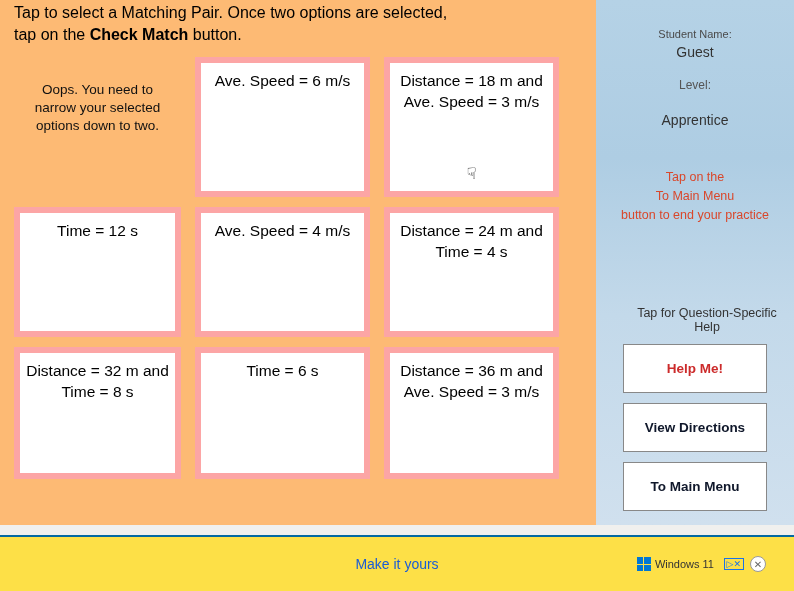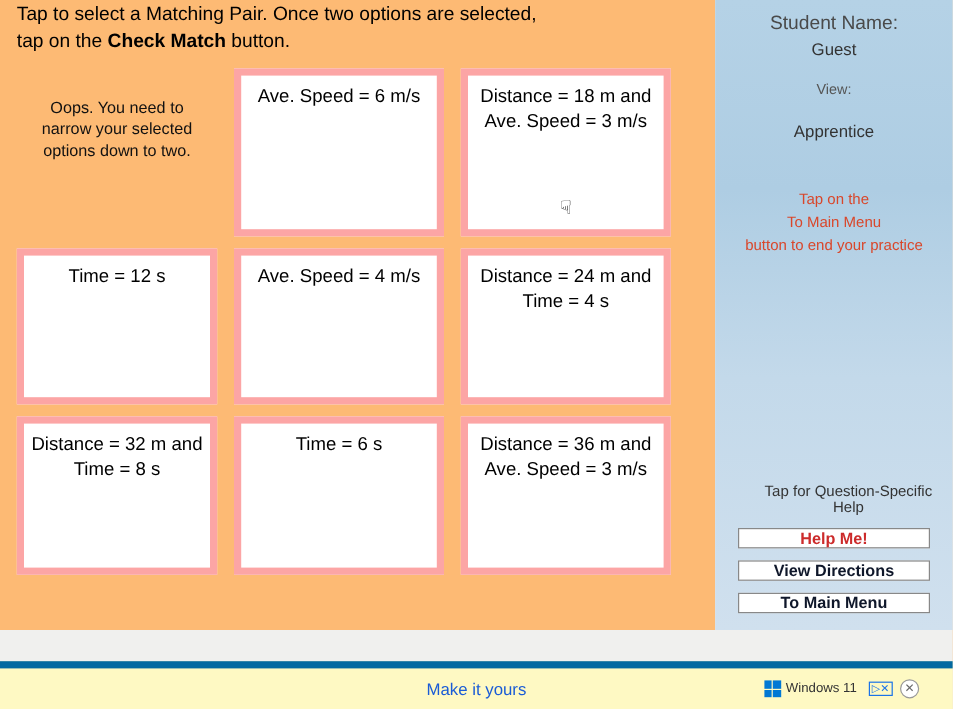--- a/index.html
+++ b/index.html
@@ -66,23 +66,23 @@
       background: linear-gradient(180deg, #b5d2e6 0%, #aecde3 30%, #c3d9ea 60%, #d0e0ee 100%);
       padding: 8px 10px 14px 10px;
       display: flex;
       flex-direction: column;
       align-items: center;
       font-size: 13px;
       color: #333;
       position: relative;
     }
     .sidebar .label-small {
-      font-size: 16px;
+      font-size: 11px;
       color: #4a4a4a;
-      margin-top: 3px;
+      margin-top: 20px;
     }
     .sidebar .guest {
       font-size: 14px;
       color: #333;
       margin-top: 4px;
       font-weight: 500;
       text-align: center;
     }
     .sidebar .level-label {
       font-size: 12px;
@@ -104,44 +104,44 @@
     .sidebar .hint .line2 { font-size: 12.5px; }
     .sidebar .qhelp {
       font-size: 12.5px;
       color: #333;
       margin-top: auto;
       padding-top: 20px;
       text-align: center;
       margin-left: 24px;
     }
     .side-button {
-      width: 160px;
-      padding: 0 0;
+      width: 144px;
+      padding: 16px 0;
       margin-top: 10px;
       background: #fff;
       border: 1px solid #888;
       font-size: 13.5px;
       font-weight: bold;
       cursor: pointer;
       text-align: center;
     }
     .side-button.help { color: #cc2b2b; }
     .side-button.normal { color: #0f172a; font-weight: bold; }
     .taskbar {
       position: absolute;
       bottom: 0;
       left: 0;
       right: 0;
-      height: 40px;
+      height: 56px;
       display: flex;
       align-items: center;
       justify-content: center;
       gap: 40px;
-      background: #fef9c3;
-      border-top: 6px solid #0369a1;
+      background: #fde047;
+      border-top: 2px solid #0369a1;
     }
     .ad-text {
       font-size: 14px;
       color: #1a5cd6;
     }
     .win-badge {
       display: flex;
       align-items: center;
       gap: 4px;
       font-size: 11px;
@@ -225,21 +225,21 @@
       </div>
       <div class="tile">
         <span>Distance = 36 m and Ave. Speed = 3 m/s</span>
       </div>
     </div>
   </div>
 
   <div class="sidebar">
     <div class="label-small">Student Name:</div>
     <div class="guest">Guest</div>
-    <div class="level-label">View:</div>
+    <div class="level-label">Level:</div>
     <div class="level-value">Apprentice</div>
 
     <div class="hint">
       <div>Tap on the</div>
       <div class="line2">To Main Menu</div>
       <div>button to end your practice</div>
     </div>
 
     <div class="qhelp">Tap for Question-Specific Help</div>
     <div class="side-button help">

